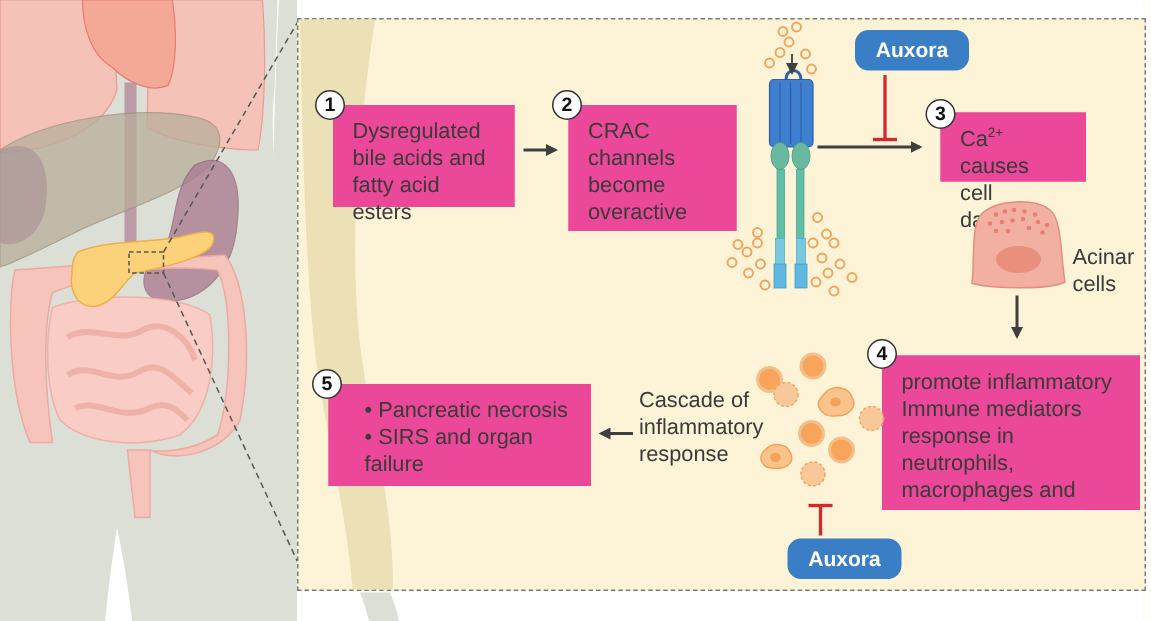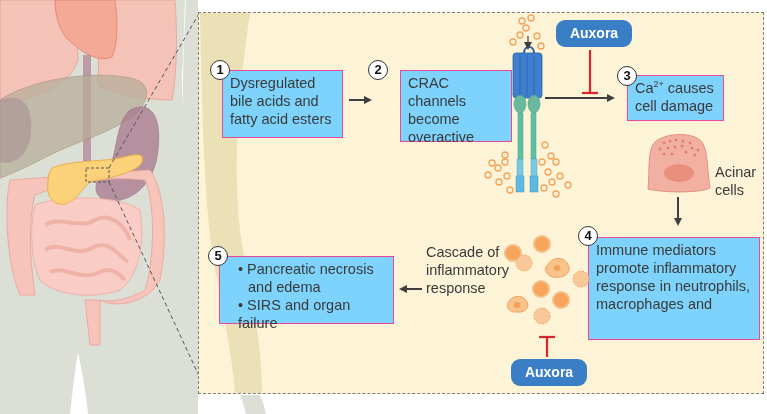--- a/index.html
+++ b/index.html
@@ -1,22 +1,22 @@
 <!DOCTYPE html>
 <html><head>
 <meta charset="utf-8">
 <style>
   html, body { margin: 0; padding: 0; }
   body { width: 767px; height: 414px; position: relative; overflow: hidden; background: #ffffff; font-family: "Liberation Sans", "DejaVu Sans", sans-serif; }
   .bg-gray { position: absolute; left: 0; top: 0; width: 767px; height: 414px; }
   .panel { position: absolute; left: 198px; top: 12px; width: 566px; height: 382px; background: #fdf3d6; border: 1.5px dashed #7d7d78; box-sizing: border-box; }
-  .step-box { position: absolute; background: #7dd3fc; border: 1px solid #ec4899; color: #3a3a3a; font-size: 14.5px; line-height: 18px; padding: 3px 6px 3px 7px; box-sizing: border-box; }
+  .step-box { position: absolute; background: #ec4899; border: 6px solid #ec4899; color: #3a3a3a; font-size: 14.5px; line-height: 18px; padding: 3px 6px 3px 7px; box-sizing: border-box; }
   .step-num { position: absolute; width: 20px; height: 20px; border-radius: 50%; background: #fff; border: 1.6px solid #333; box-sizing: border-box; font-weight: bold; font-size: 13px; line-height: 17px; text-align: center; color: #111; }
   .label { position: absolute; color: #3a3a3a; font-size: 14.5px; line-height: 18px; }
-  .auxora { position: absolute; background: #3a7fc6; color: #fff; font-weight: bold; font-size: 14px; line-height: 26px; height: 27px; border-radius: 9px; text-align: center; width: 76px; }
+  .auxora { position: absolute; background: #3a7fc6; color: #fff; font-weight: bold; font-size: 14px; line-height: 26px; height: 27px; border-radius: 9px; text-align: center; width: 76px; margin-left: 14px; }
   .bullet-line { display: block; }
   svg { position: absolute; left: 0; top: 0; overflow: visible; }
   sup { font-size: 9px; line-height: 0; }
 </style>
 </head>
 <body>
 
 <svg class="bg-gray" width="767" height="414">
 
   <path d="M0,0 L185,0 L183,60 C178,110 190,150 196,200 L198,414 L0,414 Z" fill="#dcdfd5"></path>
@@ -59,53 +59,52 @@
   <path d="M200,13 L250,13 C240,80 232,160 240,230 C246,280 262,330 262,393 L235,393 C232,350 220,300 212,250 C205,200 202,120 200,13 Z" fill="#e8dcb0" opacity="0.85"></path>
 </svg>
 
 <div class="step-box" style="left:222px; top:70px; width:121px; height:68px;">
   <span class="bullet-line">Dysregulated</span>
   <span class="bullet-line">bile acids and</span>
   <span class="bullet-line">fatty acid esters</span>
 </div>
 <div class="step-num" style="left:210px; top:60px;">1</div>
 
-<div class="step-box" style="left:400px; top:70px; width:112px; height:72px;">
+<div class="step-box" style="left:379px; top:70px; width:112px; height:84px;">
   <span class="bullet-line">CRAC channels</span>
   <span class="bullet-line">become</span>
   <span class="bullet-line">overactive</span>
 </div>
 <div class="step-num" style="left:368px; top:60px;">2</div>
 
 <div class="step-box" style="left:627px; top:75px; width:97px; height:46px;">
   <span class="bullet-line"><span>Ca</span><sup>2+</sup><span> causes</span></span>
   <span class="bullet-line">cell damage</span>
 </div>
 <div class="step-num" style="left:617px; top:66px;">3</div>
 
 <div class="step-box" style="left:588px; top:237px; width:172px; height:103px;">
+  <span class="bullet-line">promote inflammatory</span>
   <span class="bullet-line">Immune mediators</span>
-  <span class="bullet-line">promote inflammatory</span>
   <span class="bullet-line">response in neutrophils,</span>
   <span class="bullet-line">macrophages and</span>
 </div>
 <div class="step-num" style="left:578px; top:226px;">4</div>
 
 <div class="step-box" style="left:219px; top:256px; width:175px; height:68px; padding-left:18px;">
   <span class="bullet-line">• <span>Pancreatic necrosis</span></span>
-  <span class="bullet-line" style="padding-left:10px;"><span>and edema</span></span>
   <span class="bullet-line">• <span>SIRS and organ failure</span></span>
 </div>
 <div class="step-num" style="left:208px; top:246px;">5</div>
 
 <div class="label" style="left:715px; top:148px;margin-top:15px;">
   <span class="bullet-line">Acinar</span>
   <span class="bullet-line">cells</span>
 </div>
-<div class="label" style="left:426px; top:243px;">
+<div class="label" style="left:426px; top:258px;">
   <span class="bullet-line">Cascade of</span>
   <span class="bullet-line">inflammatory</span>
   <span class="bullet-line">response</span>
 </div>
 
 <div class="auxora" style="left:556px; top:20px;">Auxora</div>
 <div class="auxora" style="left:511px; top:359px;">Auxora</div>
 
 <svg width="767" height="414">
   <defs>

